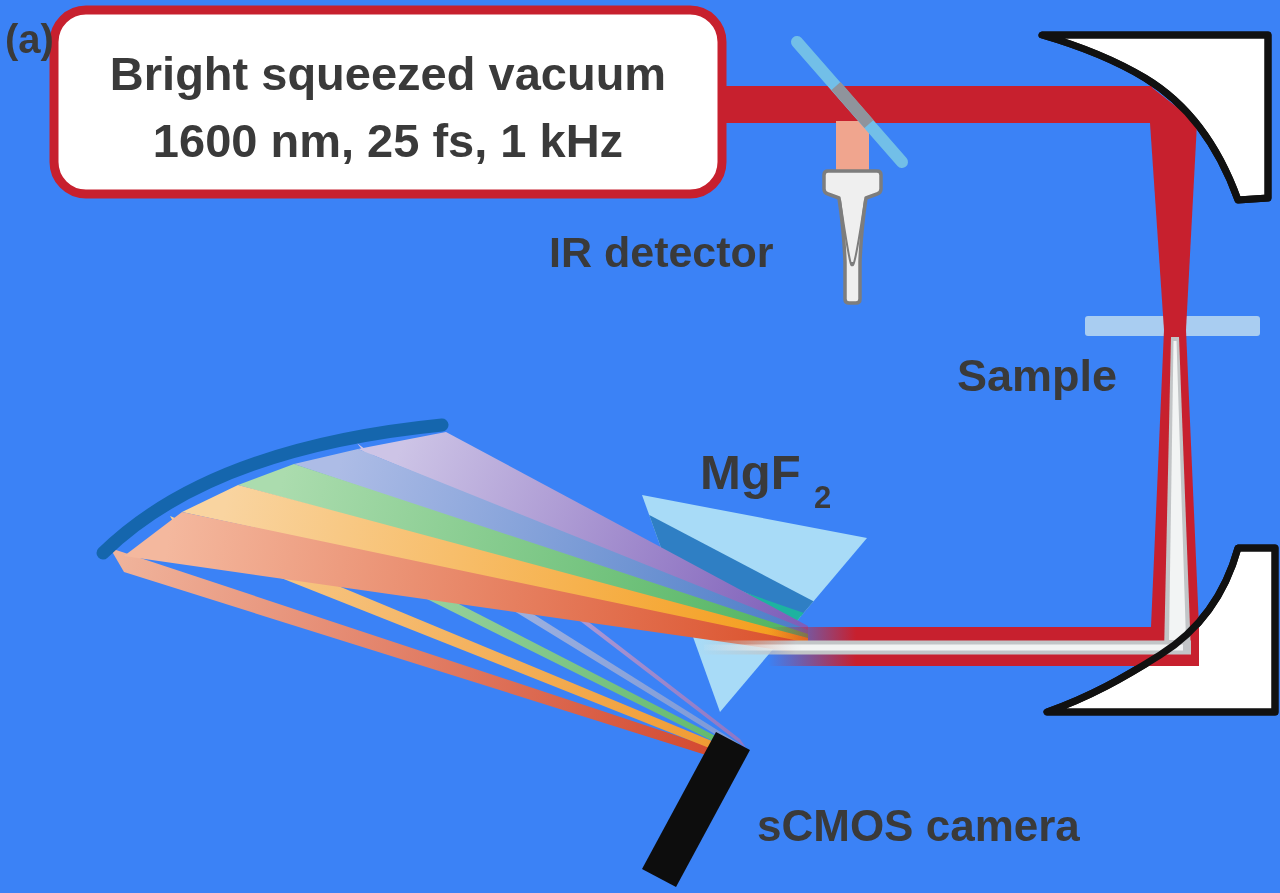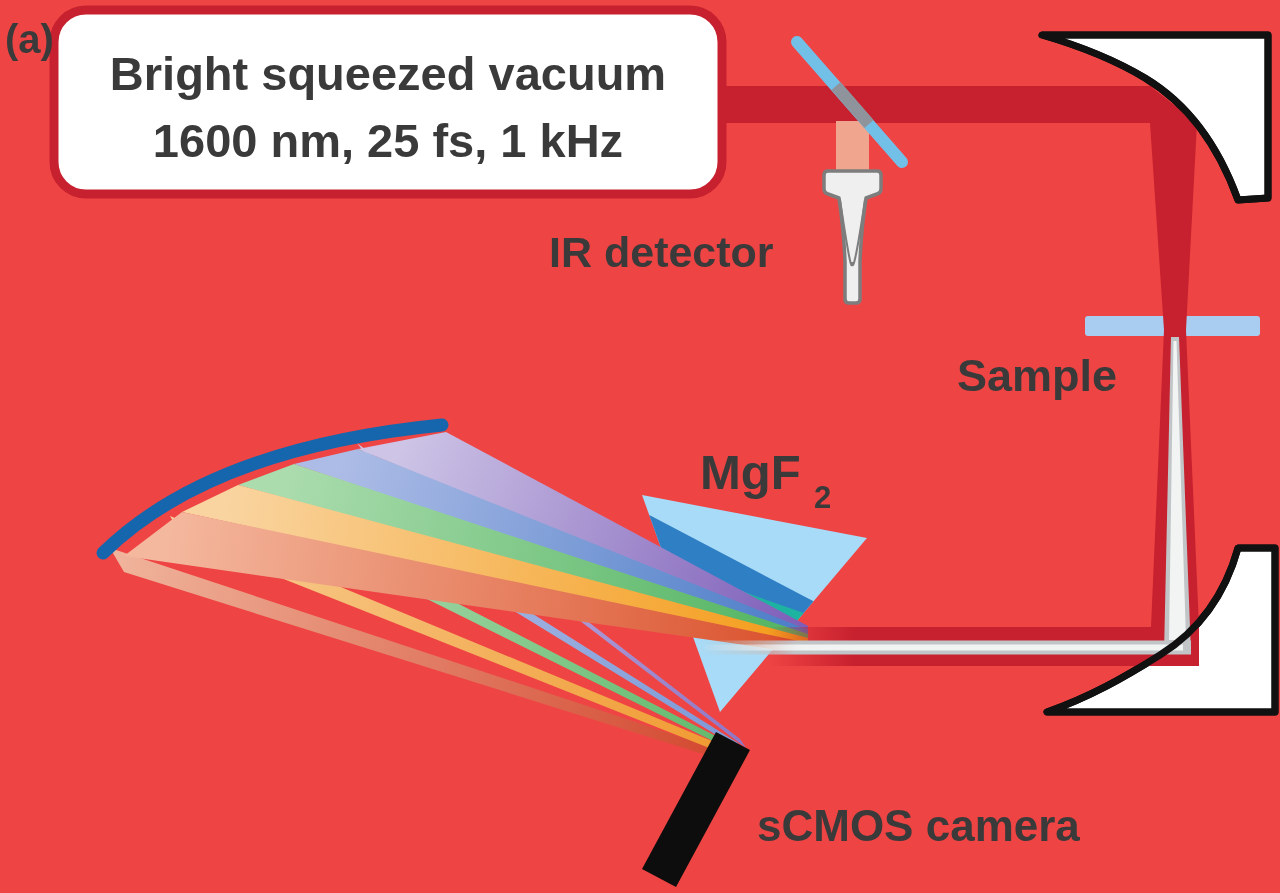--- a/index.html
+++ b/index.html
@@ -1,16 +1,16 @@
 <!DOCTYPE html>
 <html><head>
 <meta charset="utf-8">
 <style>
   html,body{margin:0;padding:0;background:#ffffff;}
-  .canvas{position:relative;width:1280px;height:893px;background:#ef4444;overflow:hidden;
+  .canvas{position:relative;width:1280px;height:893px;background:#3b82f6;overflow:hidden;
           font-family:"Liberation Sans","DejaVu Sans",sans-serif;}
   svg text{font-family:"Liberation Sans","DejaVu Sans",sans-serif;font-weight:bold;}
   .lbl{letter-spacing:0px;}
 </style>
 </head>
 <body>
 
 <div class="canvas">
 <svg width="1280" height="893" viewBox="0 0 1280 893">
   <defs>

